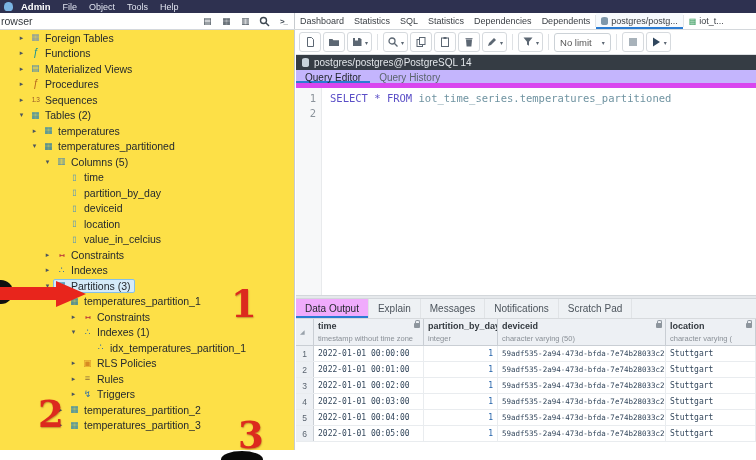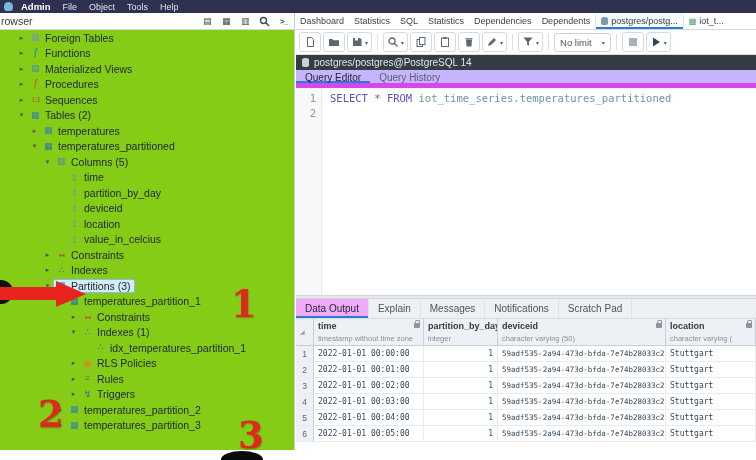--- a/index.html
+++ b/index.html
@@ -25,21 +25,21 @@
     font-size:9px;color:#3c4650}
   .term-glyph{font-size:8px;font-weight:bold;letter-spacing:-1px}
   .main-tabs{flex:1;display:flex;align-items:stretch;overflow:hidden;font-size:9px;color:#3c4147}
   .mtab{padding:0 5px;display:flex;align-items:center;white-space:nowrap;gap:3px}
   .mtab.active{box-shadow:inset 0 -2px 0 #2b7cd3;background:#f7fafd}
   .tabsep{width:1px;background:#e2e5e8;margin:2px 0}
   .mini-db{width:7px;height:8px;background:#7f98ab;border-radius:3px/2px}
   .mini-grid{font-size:8px;color:#3a9c5f}
 
   
-  .tree{position:absolute;top:30px;left:0;width:295px;bottom:10px;background:#84cc16;
+  .tree{position:absolute;top:30px;left:0;width:295px;bottom:10px;background:#fde047;
     border-right:1px solid #c7cbcf;font-size:10.5px;color:#24292e;overflow:hidden;z-index:1}
   .titem{height:15.5px;display:flex;align-items:center;white-space:nowrap}
   .arrow{width:11px;flex-shrink:0;text-align:center;font-size:7px;color:#4c555e}
   .node{display:flex;align-items:center;border:1px solid transparent;border-radius:2px;padding:0 3px 0 1px}
   .selected .node{background:#d5ebf9;border-color:#83bfe9}
   .ticon{width:13px;flex-shrink:0;text-align:center;font-size:9px;line-height:1}
   .tlabel{padding-left:3px}
   .lvl0{padding-left:16px}.lvl1{padding-left:29px}.lvl2{padding-left:42px}
   .lvl3{padding-left:55px}.lvl4{padding-left:68px}.lvl5{padding-left:81px}
   .i-ftable::before{content:"▦";color:#7e95a8}

